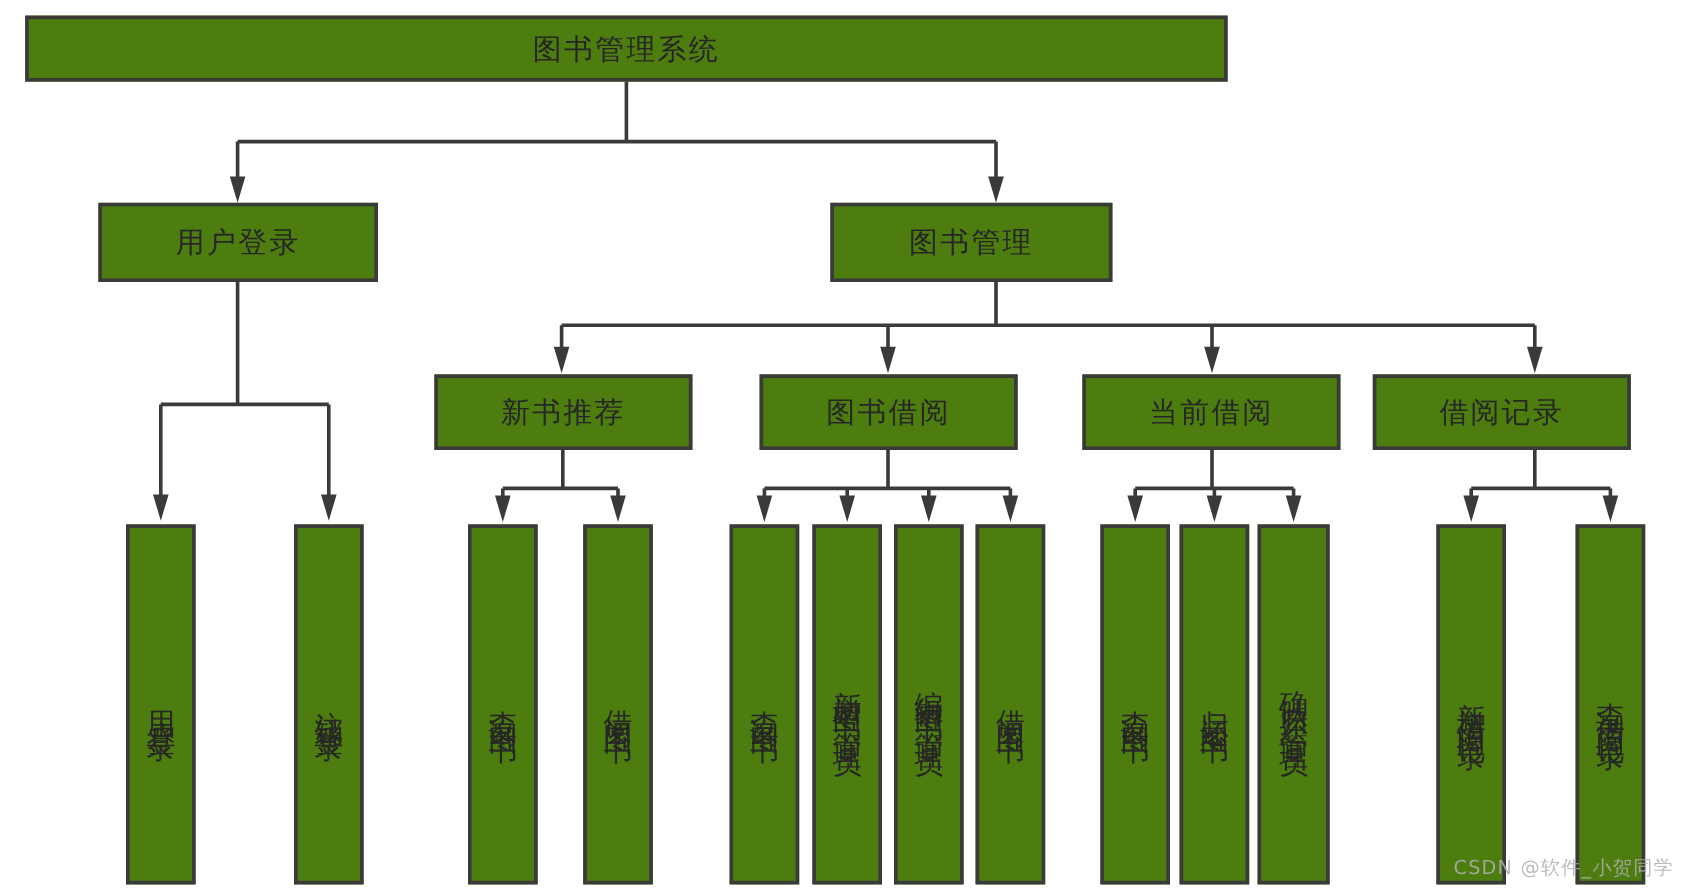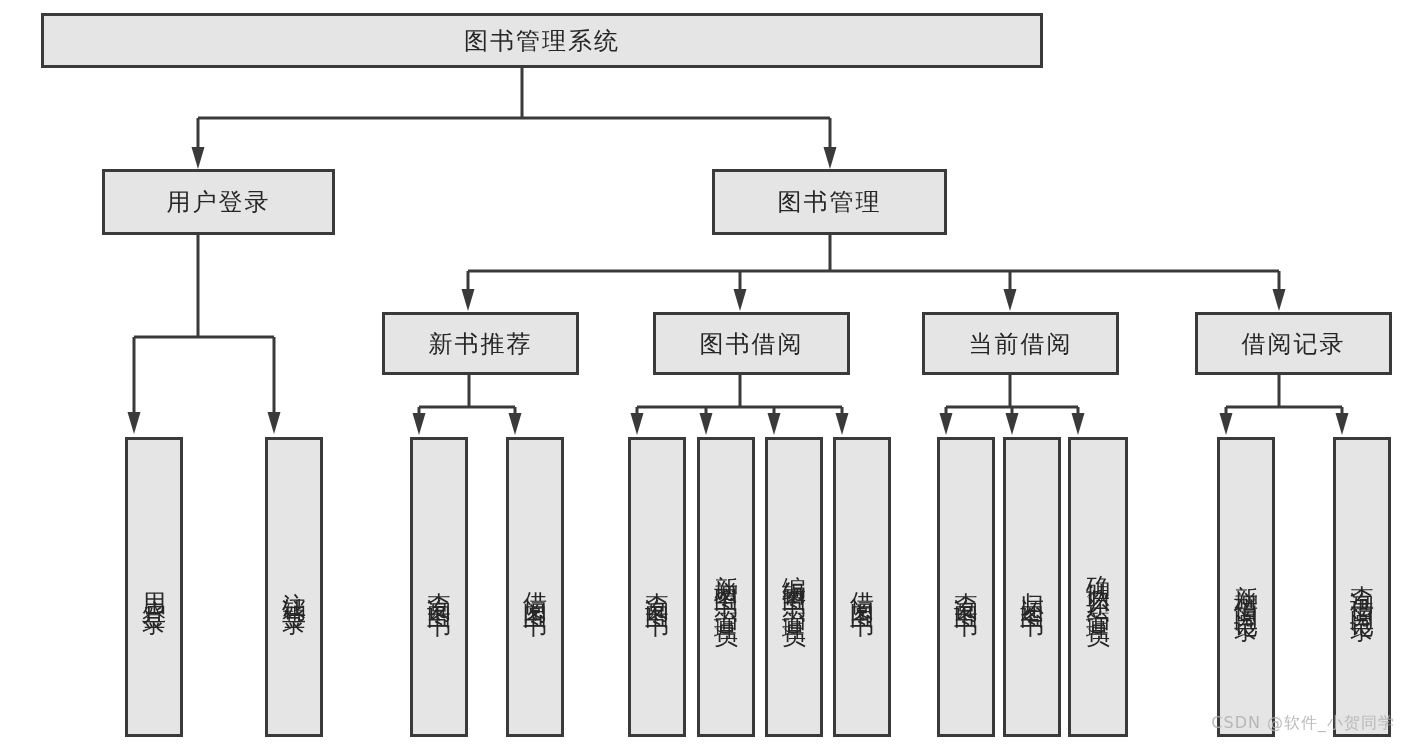--- a/index.html
+++ b/index.html
@@ -3,32 +3,31 @@
 <meta charset="utf-8">
 <style>
   html,body{margin:0;padding:0;background:#ffffff;}
   body{
     width:1405px;height:747px;position:relative;overflow:hidden;
     font-family:"DejaVu Sans","Liberation Sans",sans-serif;
   }
   #canvas{position:absolute;inset:0;width:1405px;height:747px;}
   #wires{position:absolute;left:0;top:0;z-index:1;}
   .node{
-    position:absolute;box-sizing:border-box;background:#e5e5e5;
+    position:absolute;box-sizing:border-box;background:#4d7c0f;
     border:3px solid var(--line,#3a3a3a);color:var(--text,#262626);
     display:flex;align-items:center;justify-content:center;
     z-index:2;font-size:24px;letter-spacing:2px;line-height:1;
     white-space:nowrap;
-    margin-left:20px;
   }
   .root{left:21px;top:13px;width:1002px;height:55px;}
   .l2a{left:82px;top:169px;width:233px;height:66px;}
   .l2b{left:692px;top:169px;width:235px;height:66px;}
-  .l3{top:312px;height:63px;width:197px;}
-  .l3a{left:362px;} .l3b{left:633px;} .l3c{left:902px;} .l3d{left:1175px;}
+  .l3{top:312px;height:63px;width:215px;}
+  .l3a{left:362px;} .l3b{left:633px;} .l3c{left:902px;} .l3d{left:1144px;}
   .leaf{
     top:437px;height:300px;width:58px;
     writing-mode:vertical-rl;text-orientation:mixed;
     font-size:24px;letter-spacing:7px;padding:4px 0;
   }
   .f1{left:105px;} .f2{left:245px;}
   .f3{left:390px;} .f4{left:486px;}
   .f5{left:608px;} .f6{left:677px;} .f7{left:745px;} .f8{left:813px;}
   .f9{left:917px;} .f10{left:983px;} .f11{left:1048px;width:60px;}
   .f12{left:1197px;} .f13{left:1313px;}

